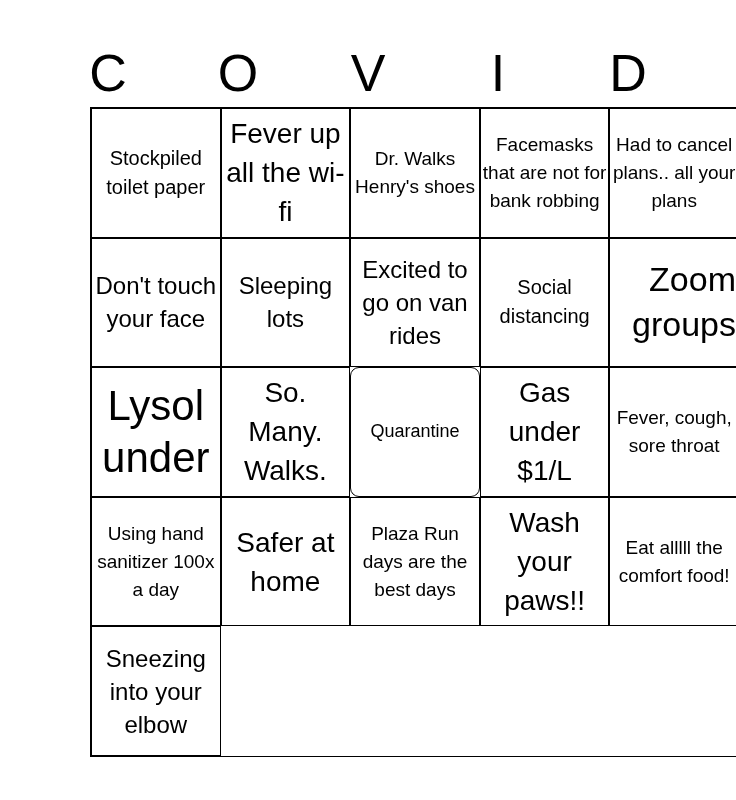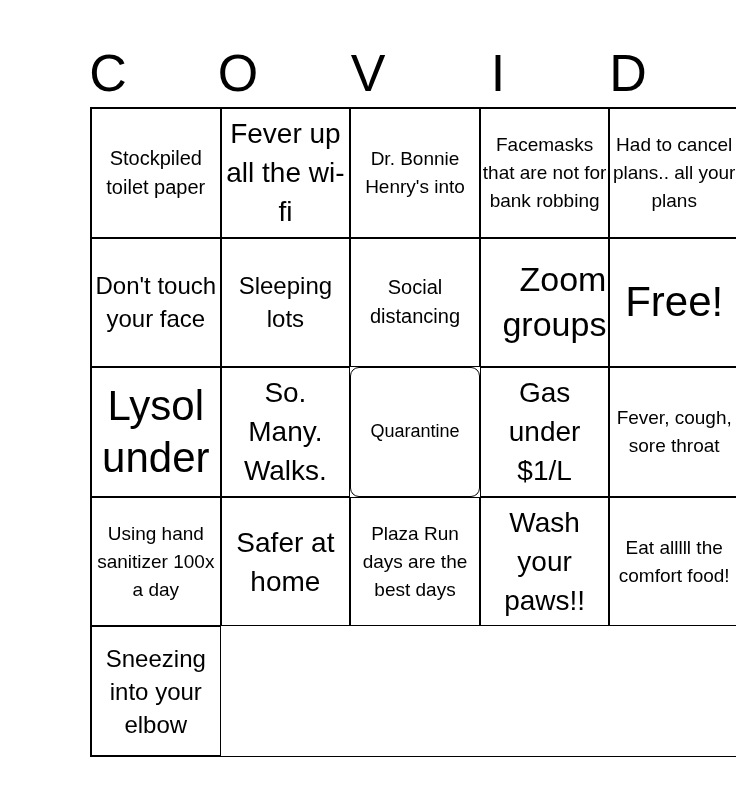--- a/index.html
+++ b/index.html
@@ -76,44 +76,44 @@
 
 <div class="card" id="bingo-card">
 
   <div class="cell fs-sx">
       <span>Stockpiled toilet paper</span>
     </div>
   <div class="cell fs-l">
       <span>Fever up all the wi-fi</span>
     </div>
   <div class="cell fs-s">
-      <span>Dr. Bonnie Henry's into</span>
+      <span>Dr. Walks Henry's shoes</span>
     </div>
   <div class="cell fs-s">
       <span>Facemasks that are not for bank robbing</span>
     </div>
 
   <div class="cell fs-s">
       <span>Had to cancel plans.. all your plans</span>
     </div>
   <div class="cell fs-m">
       <span>Don't touch your face</span>
     </div>
   <div class="cell fs-m">
       <span>Sleeping lots</span>
     </div>
+  <div class="cell fs-m">
+      <span>Excited to go on van rides</span>
+    </div>
 
   <div class="cell fs-sx">
       <span>Social distancing</span>
     </div>
   <div class="cell fs-xl">
       <span>Zoom groups</span>
-    </div>
-  <div class="cell fs-xxl">
-      <span>Free!</span>
     </div>
   <div class="cell fs-xxl">
       <span>Lysol under</span>
     </div>
   <div class="cell fs-l">
       <span>So. Many. Walks.</span>
     </div>
 
   <div class="cell fs-q">
       <span>Quarantine</span>

